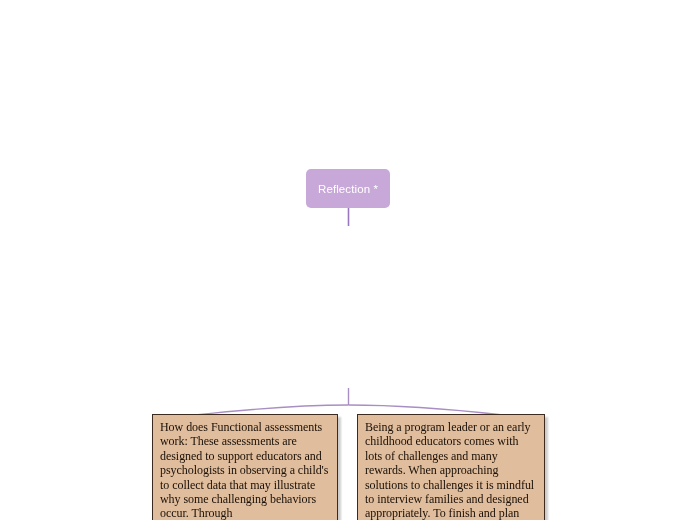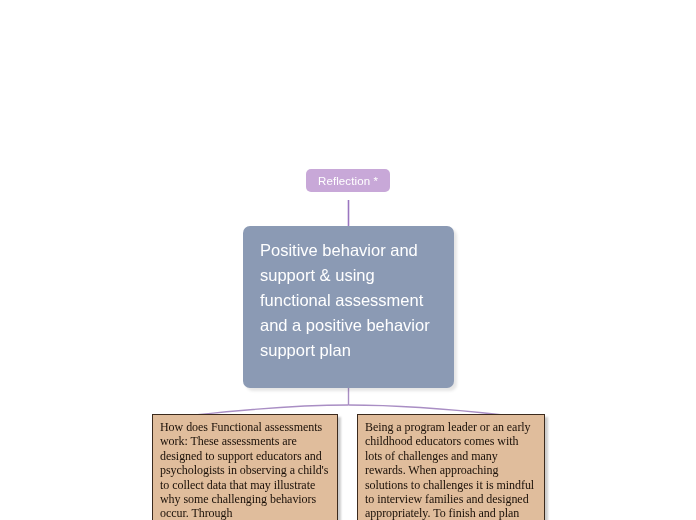--- a/index.html
+++ b/index.html
@@ -29,21 +29,21 @@
     width: 696px;
     height: 520px;
     pointer-events: none;
   }
   
   #reflection-badge {
     position: absolute;
     left: 306px;
     top: 169px;
     width: 84px;
-    height: 23px;
+    height: 39px;
     background: #c8a8d8;
     border-radius: 5px;
     box-sizing: border-box;
     display: flex;
     align-items: center;
     justify-content: center;
   }
   #reflection-badge .badge-label {
     color: #ffffff;
     font-size: 11.5px;
@@ -118,23 +118,20 @@
 
     <path d="M348.5,405 C300,405 250,409 195,415" stroke="#a98ec4" stroke-width="1.4" fill="none"></path>
 
     <path d="M348.5,405 C398,405 450,409 503,415" stroke="#a98ec4" stroke-width="1.4" fill="none"></path>
   </svg>
 
   <div id="reflection-badge">
     <span class="badge-label">Reflection *</span>
   </div>
 
-  <div id="root-node">
-    <span class="root-title">Positive behavior and support &amp; using functional assessment and a positive behavior support plan</span>
-  </div>
 
   <div id="note-left" class="note-box">
     <span class="note-text">How does Functional assessments work: These assessments are designed to support educators and psychologists in observing a child's to collect data that may illustrate why some challenging behaviors occur. Through</span>
   </div>
 
   <div id="note-right" class="note-box">
     <span class="note-text">Being a program leader or an early childhood educators comes with lots of challenges and many rewards. When approaching solutions to challenges it is mindful to interview families and designed appropriately. To finish and plan nonviolent</span>
   </div>
 
 </div>

